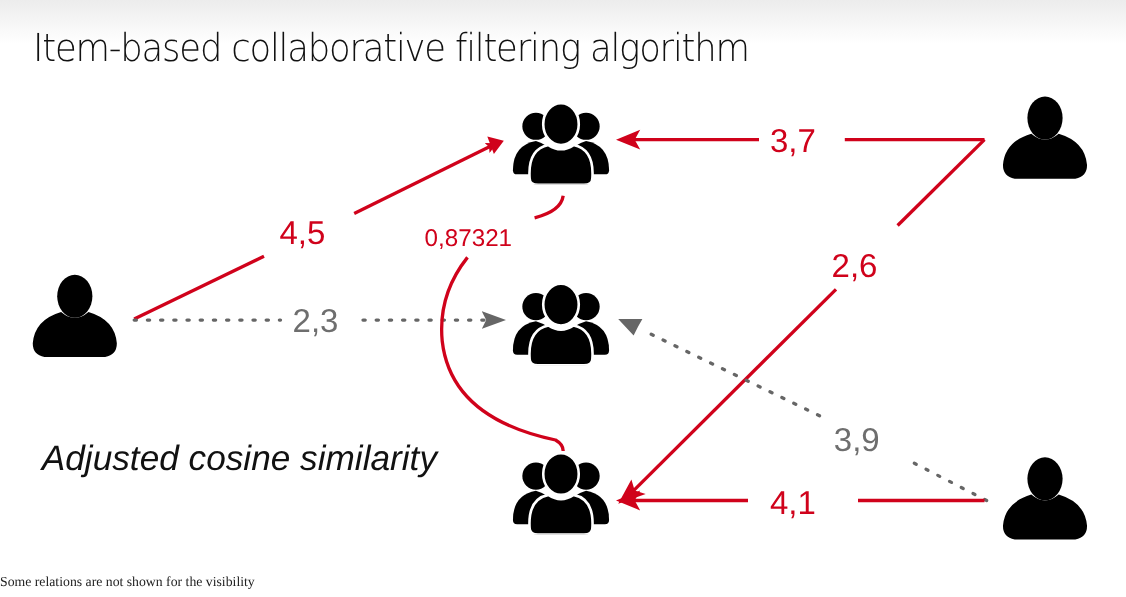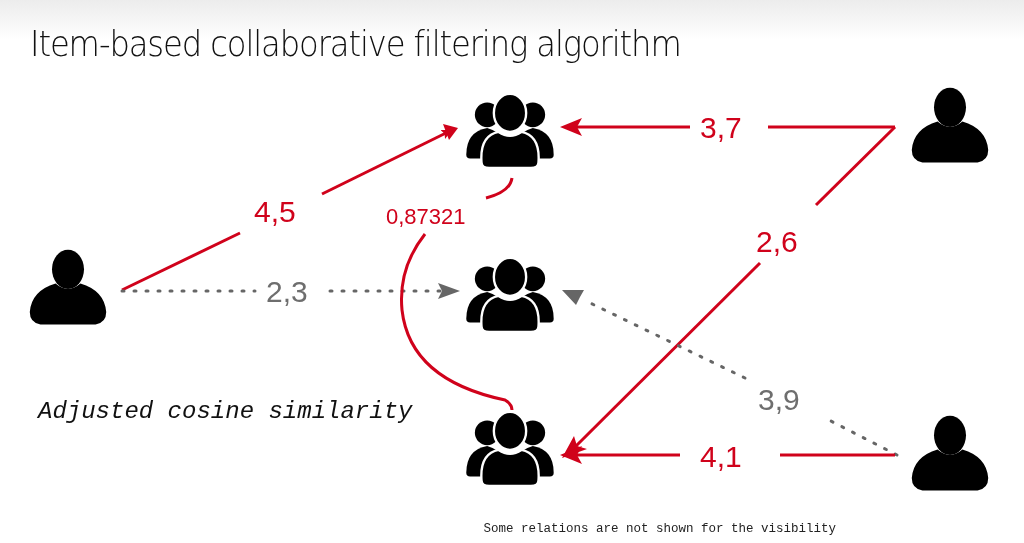--- a/index.html
+++ b/index.html
@@ -3,22 +3,22 @@
 <meta charset="utf-8">
 <style>
   html, body { margin: 0; padding: 0; }
   body { width: 1024px; height: 543px; overflow: hidden; background: #ffffff; position: relative; font-family: "Liberation Sans", sans-serif; }
   .bg { position: absolute; inset: 0; background: linear-gradient(#ececec 0px, #ffffff 40px); }
   .title { position: absolute; left: 30px; top: 24px; font-family: "DejaVu Sans", sans-serif; font-size: 35px; letter-spacing: -1.2px; color: #111; font-weight: 300; transform: scaleX(0.92); transform-origin: left top; white-space: nowrap; }
   svg.diagram { position: absolute; left: 0; top: 0; }
   .lbl-red { fill: #d0021b; font-family: "Liberation Sans", sans-serif; font-size: 30px; }
   .lbl-red-sm { fill: #d0021b; font-family: "Liberation Sans", sans-serif; font-size: 22px; }
   .lbl-grey { fill: #6e6e6e; font-family: "Liberation Sans", sans-serif; font-size: 30px; }
-  .subtitle { position: absolute; left: 38px; top: 398px; font-family: Liberation Mono, monospace; font-style: italic; font-size: 24px; color: #111; white-space: nowrap; }
-  .footnote { position: absolute; left: 0; width: 836px; top: 522px; text-align: right; font-family: Liberation Mono, monospace; font-size: 12.5px; color: #222; }
+  .subtitle { position: absolute; left: 38px; top: 398px; font-family: Liberation Sans, sans-serif; font-style: italic; font-size: 32px; color: #111; white-space: nowrap; }
+  .footnote { position: absolute; left: 0; width: 836px; top: 522px; text-align: left; font-family: Liberation Serif, serif; font-size: 12.5px; color: #222; }
 </style>
 </head>
 <body>
 
 <div class="bg"></div>
 
 <div class="title">Item-based collaborative filtering algorithm</div>
 
 <svg class="diagram" width="1024" height="543" viewBox="0 0 1024 543">
   <defs>

